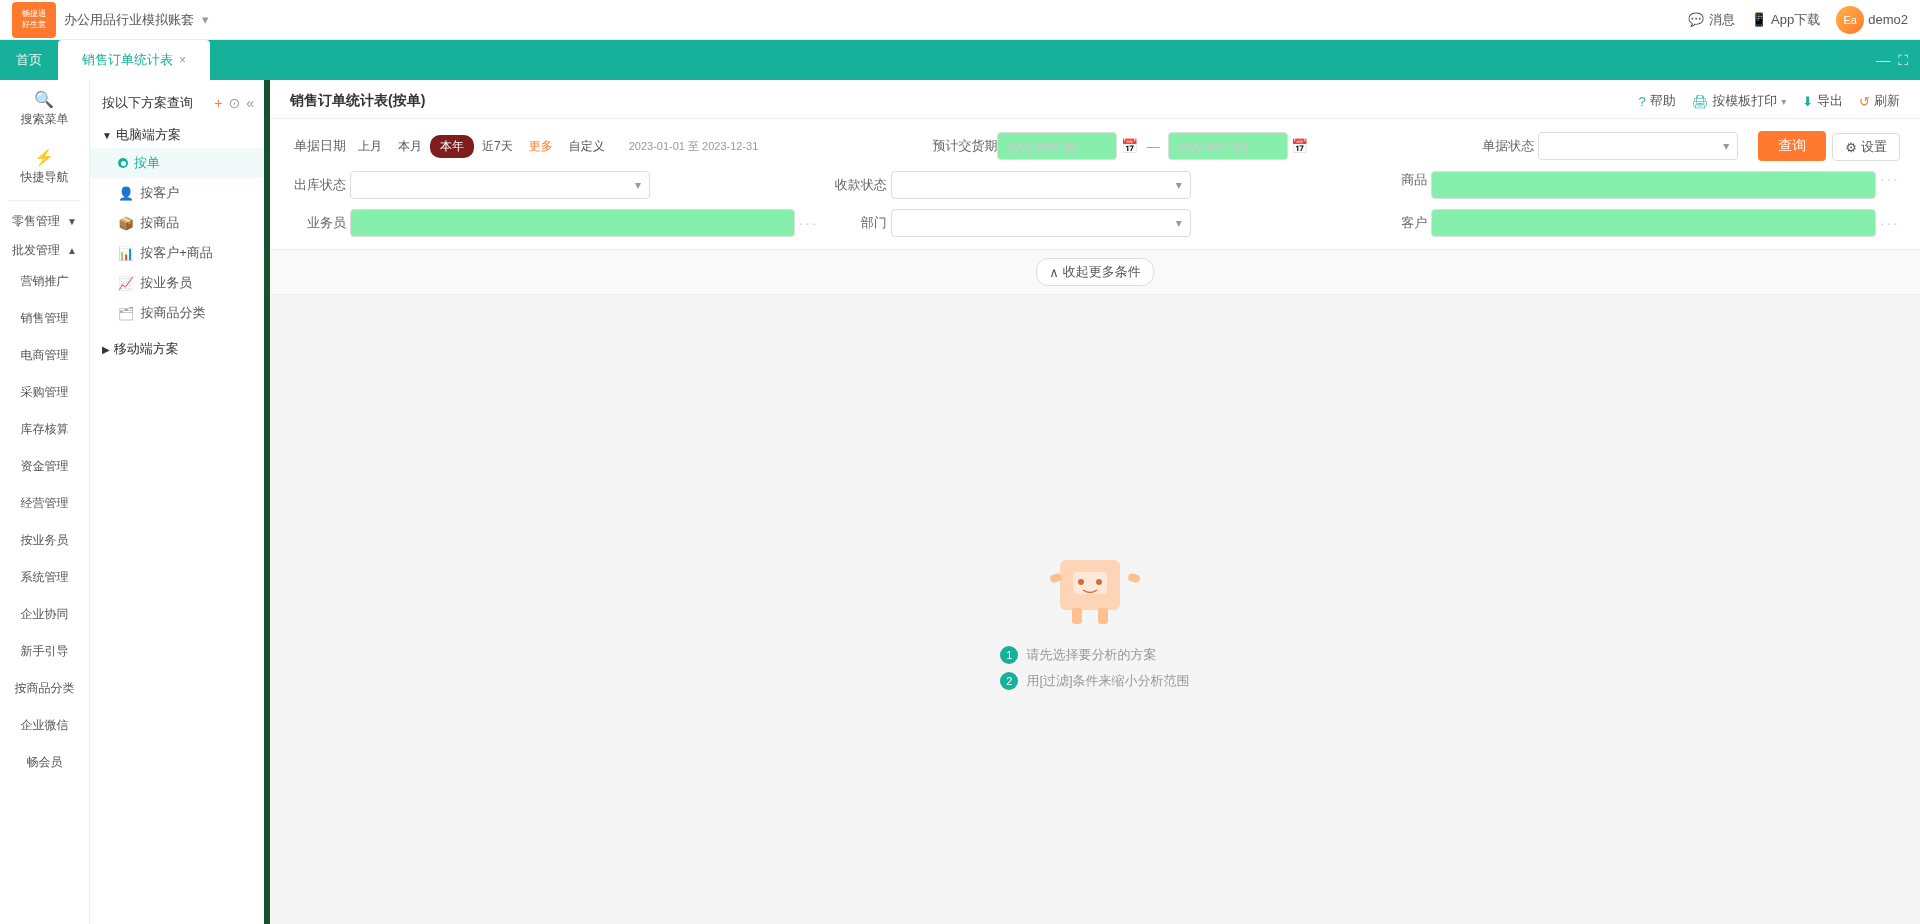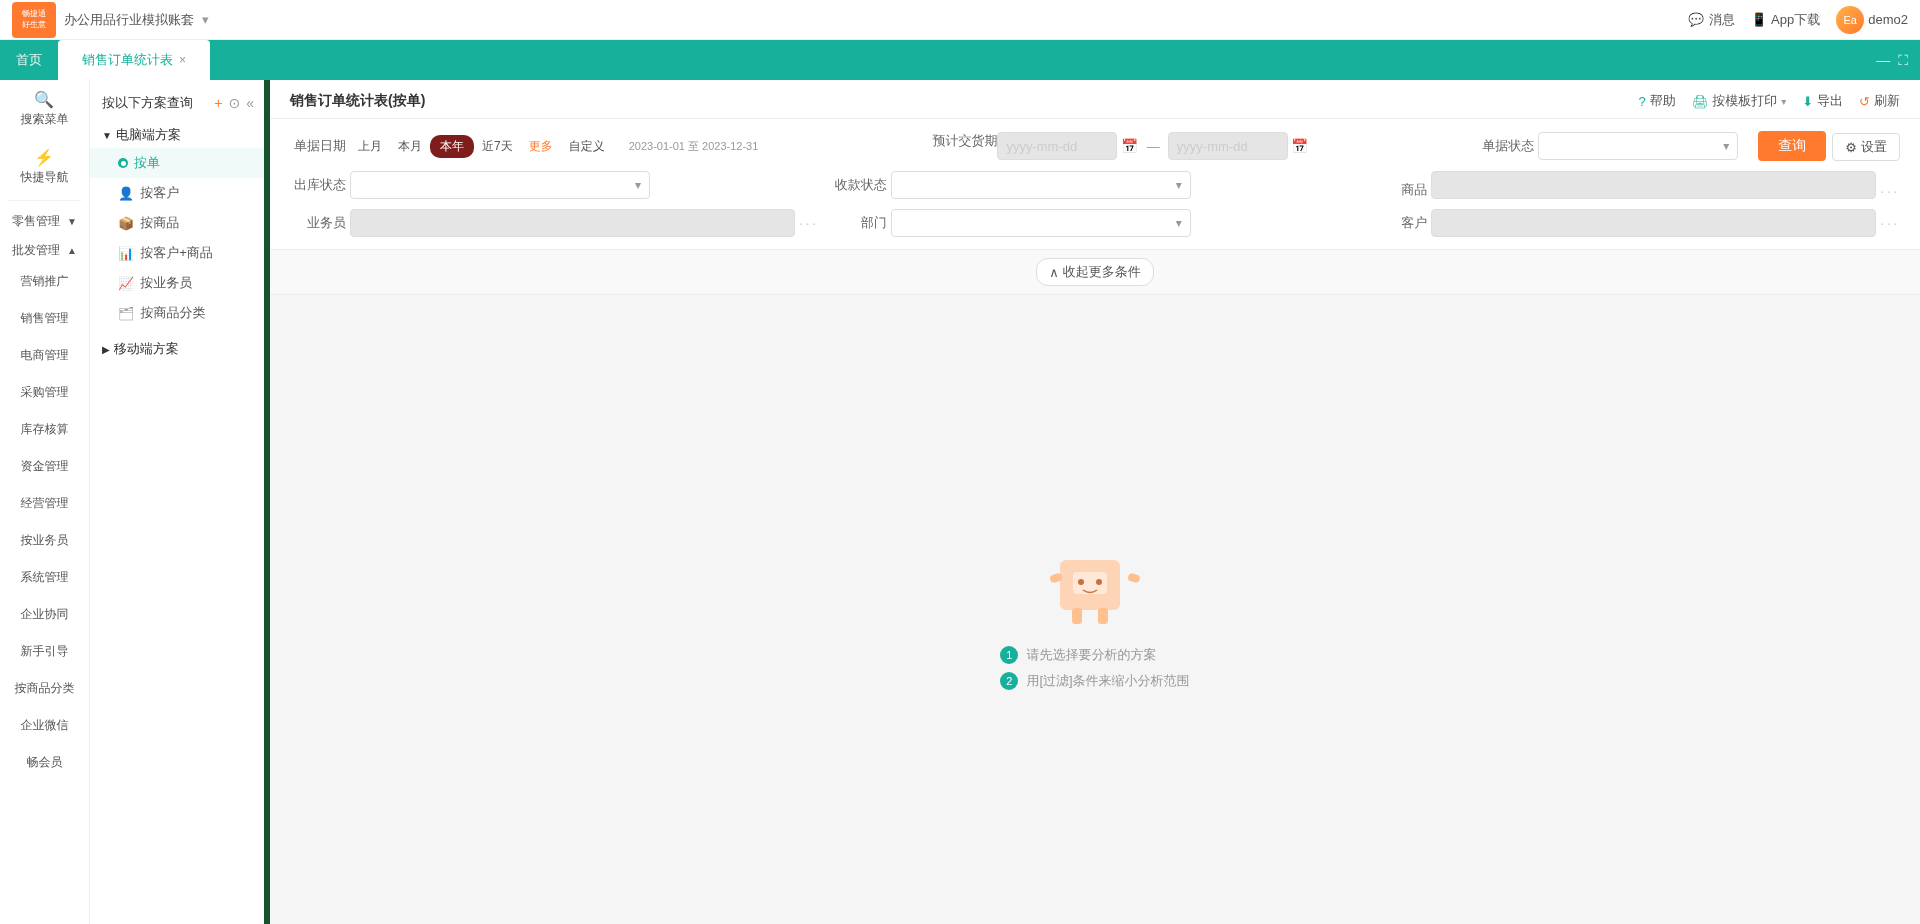--- a/index.html
+++ b/index.html
@@ -63,21 +63,21 @@
     
     .filter-area { background: #fff; padding: 12px 20px; border-bottom: 1px solid #eee; flex-shrink: 0; }
     .filter-row { display: flex; align-items: center; gap: 12px; margin-bottom: 10px; }
     .filter-row:last-child { margin-bottom: 0; }
     .filter-label { font-size: 13px; color: #666; white-space: nowrap; min-width: 56px; text-align: right; }
     .date-filter { display: flex; align-items: center; gap: 0; }
     .date-btn { padding: 3px 8px; font-size: 12px; cursor: pointer; color: #555; border: none; background: none; }
     .date-btn.active { background: #7f1d1d; color: #fff; border-radius: 10px; padding: 3px 10px; }
     .date-range-text { font-size: 11px; color: #999; margin-left: 4px; }
     .filter-input-group { display: flex; align-items: center; gap: 4px; flex: 1; }
-    .filter-input { flex: 1; height: 28px; border: 1px solid #ddd; border-radius: 4px; padding: 0 8px; font-size: 13px; color: #666; background: #e5e5e5; outline: none; }
+    .filter-input { flex: 1; height: 28px; border: 1px solid #ddd; border-radius: 4px; padding: 0 8px; font-size: 13px; color: #666; background: #86efac; outline: none; }
     .filter-input::placeholder { color: #ccc; }
     .calendar-icon { color: #ff7a2e; cursor: pointer; font-size: 14px; }
     .dash { color: #999; margin: 0 4px; }
     .select-input { flex: 1; height: 28px; border: 1px solid #ddd; border-radius: 4px; padding: 0 8px; font-size: 13px; color: #666; background: #fff; display: flex; align-items: center; justify-content: space-between; cursor: pointer; }
     .select-arrow { color: #999; font-size: 12px; }
     .select-dots { color: #ccc; font-size: 14px; letter-spacing: 2px; cursor: pointer; }
     .more-btn { color: #ff7a2e; font-size: 12px; cursor: pointer; }
 
     
     .filter-col { display: flex; align-items: center; gap: 8px; flex: 1; min-width: 0; }
@@ -298,21 +298,21 @@
               <button class="date-btn active">本年</button>
               <button class="date-btn">近7天</button>
               <button class="date-btn more-btn">更多</button>
               <button class="date-btn">自定义</button>
             </div>
           </div>
           <span class="date-range-text">2023-01-01 至 2023-12-31</span>
 
           <div style="flex:1"></div>
 
-          <div class="filter-col" style="flex: none; align-items: flex-start; gap: 0;">
+          <div class="filter-col" style="flex: none; align-items: center; gap: 0;">
             <span class="filter-label" style="min-width:70px;">预计交货期</span>
             <div class="filter-input-group" style="flex: none; gap: 4px; align-items: center;">
               <input class="filter-input" style="width: 120px;" placeholder="yyyy-mm-dd">
               <span class="calendar-icon">📅</span>
               <span class="dash">—</span>
               <input class="filter-input" style="width: 120px;" placeholder="yyyy-mm-dd">
               <span class="calendar-icon">📅</span>
             </div>
           </div>
 
@@ -345,21 +345,21 @@
           </div>
 
           <div class="filter-col" style="flex:1; align-items:center; gap:4px;">
             <span class="filter-label">收款状态</span>
             <div class="select-input" style="flex:1; max-width:300px;">
               <span></span>
               <span class="select-arrow">▾</span>
             </div>
           </div>
 
-          <div class="filter-col" style="flex:1; align-items:flex-end; gap:4px;">
+          <div class="filter-col" style="flex:1; align-items:flex-start; gap:4px;">
             <span class="filter-label">商品</span>
             <input class="filter-input" style="flex: 1 1 0%;">
             <span class="select-dots">···</span>
           </div>
         </div>
 
         <div class="filter-row">
           <div class="filter-col" style="flex:1; align-items:center; gap:4px;">
             <span class="filter-label">业务员</span>
             <input class="filter-input" style="flex: 1 1 0%;">

